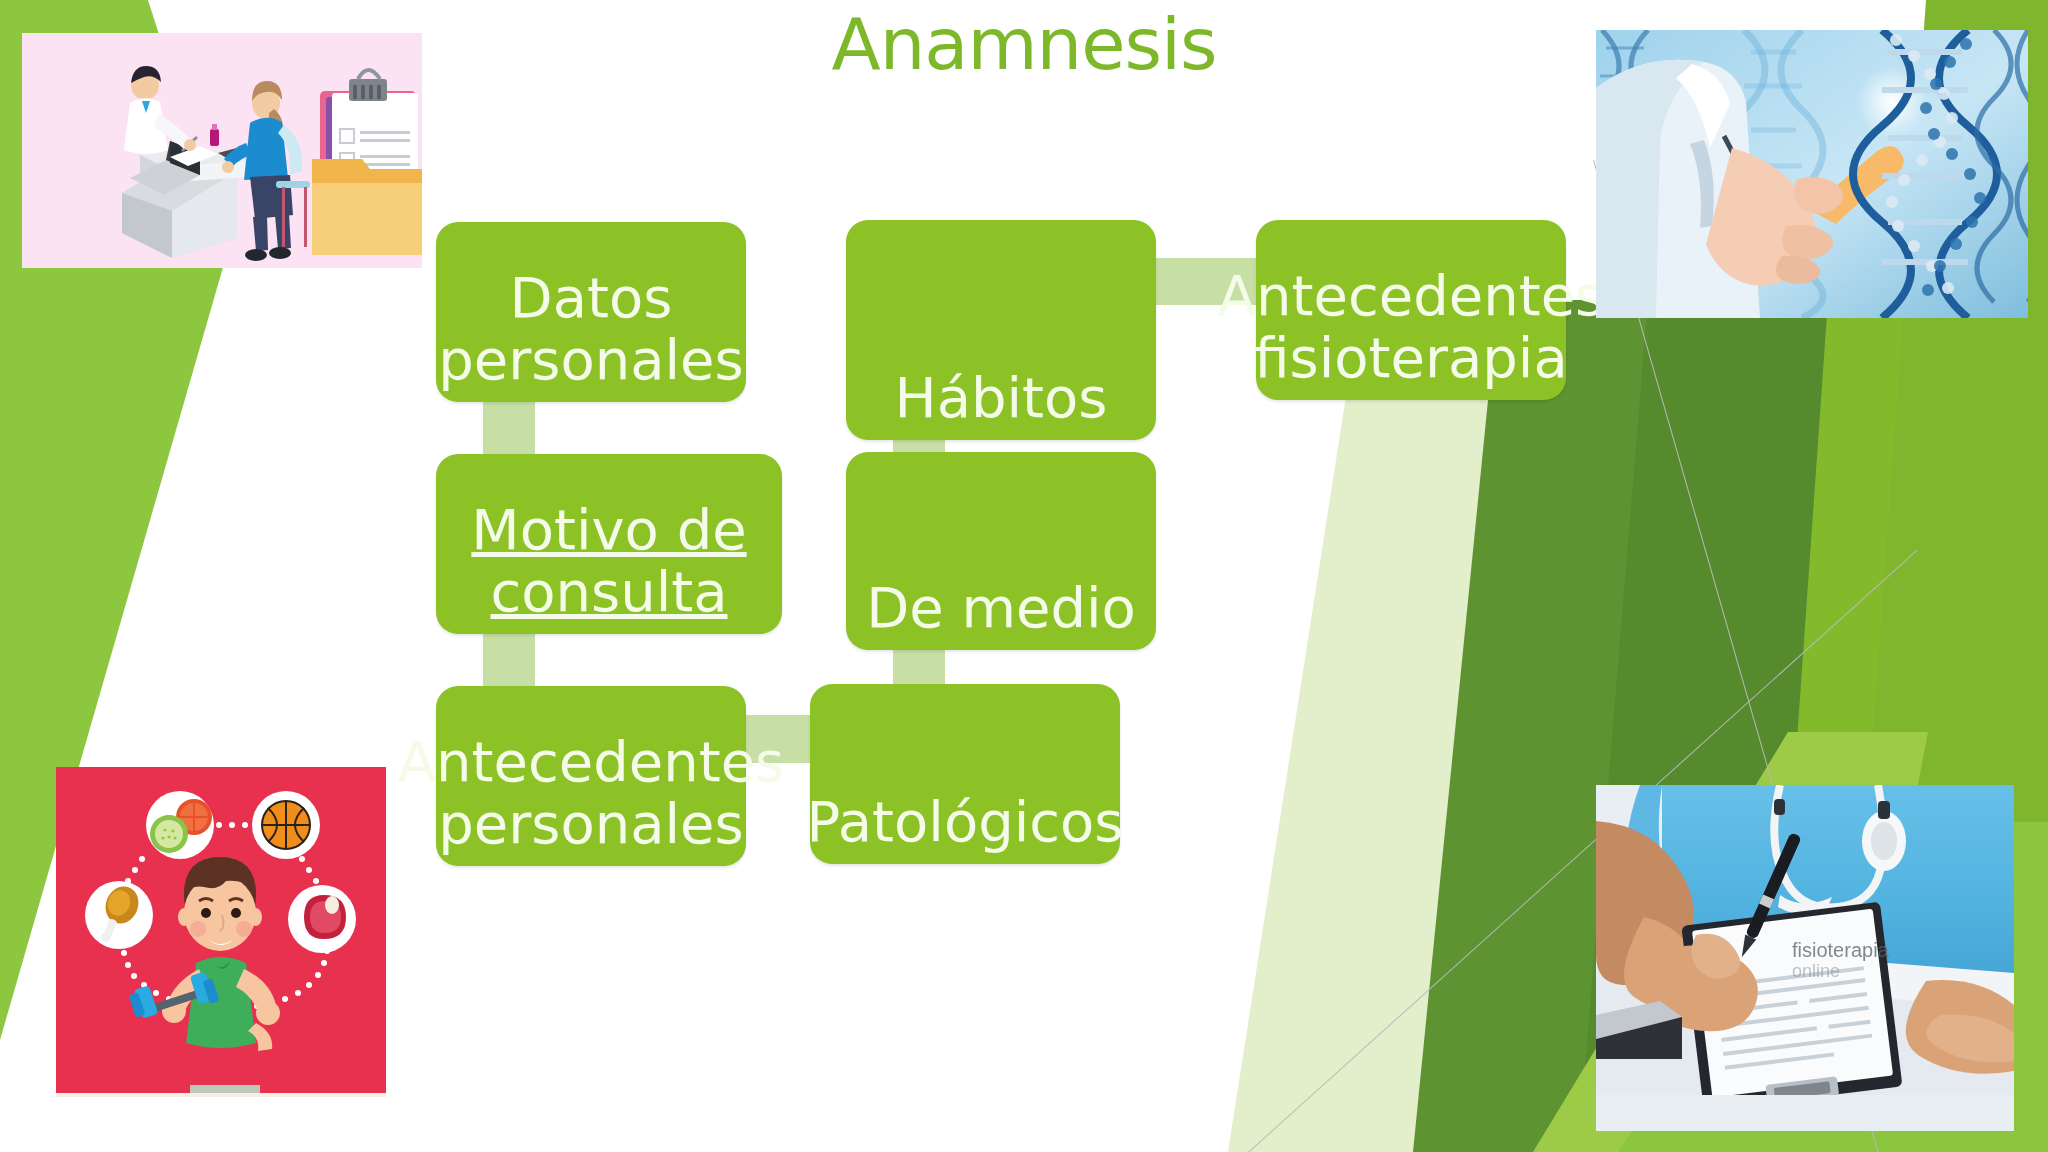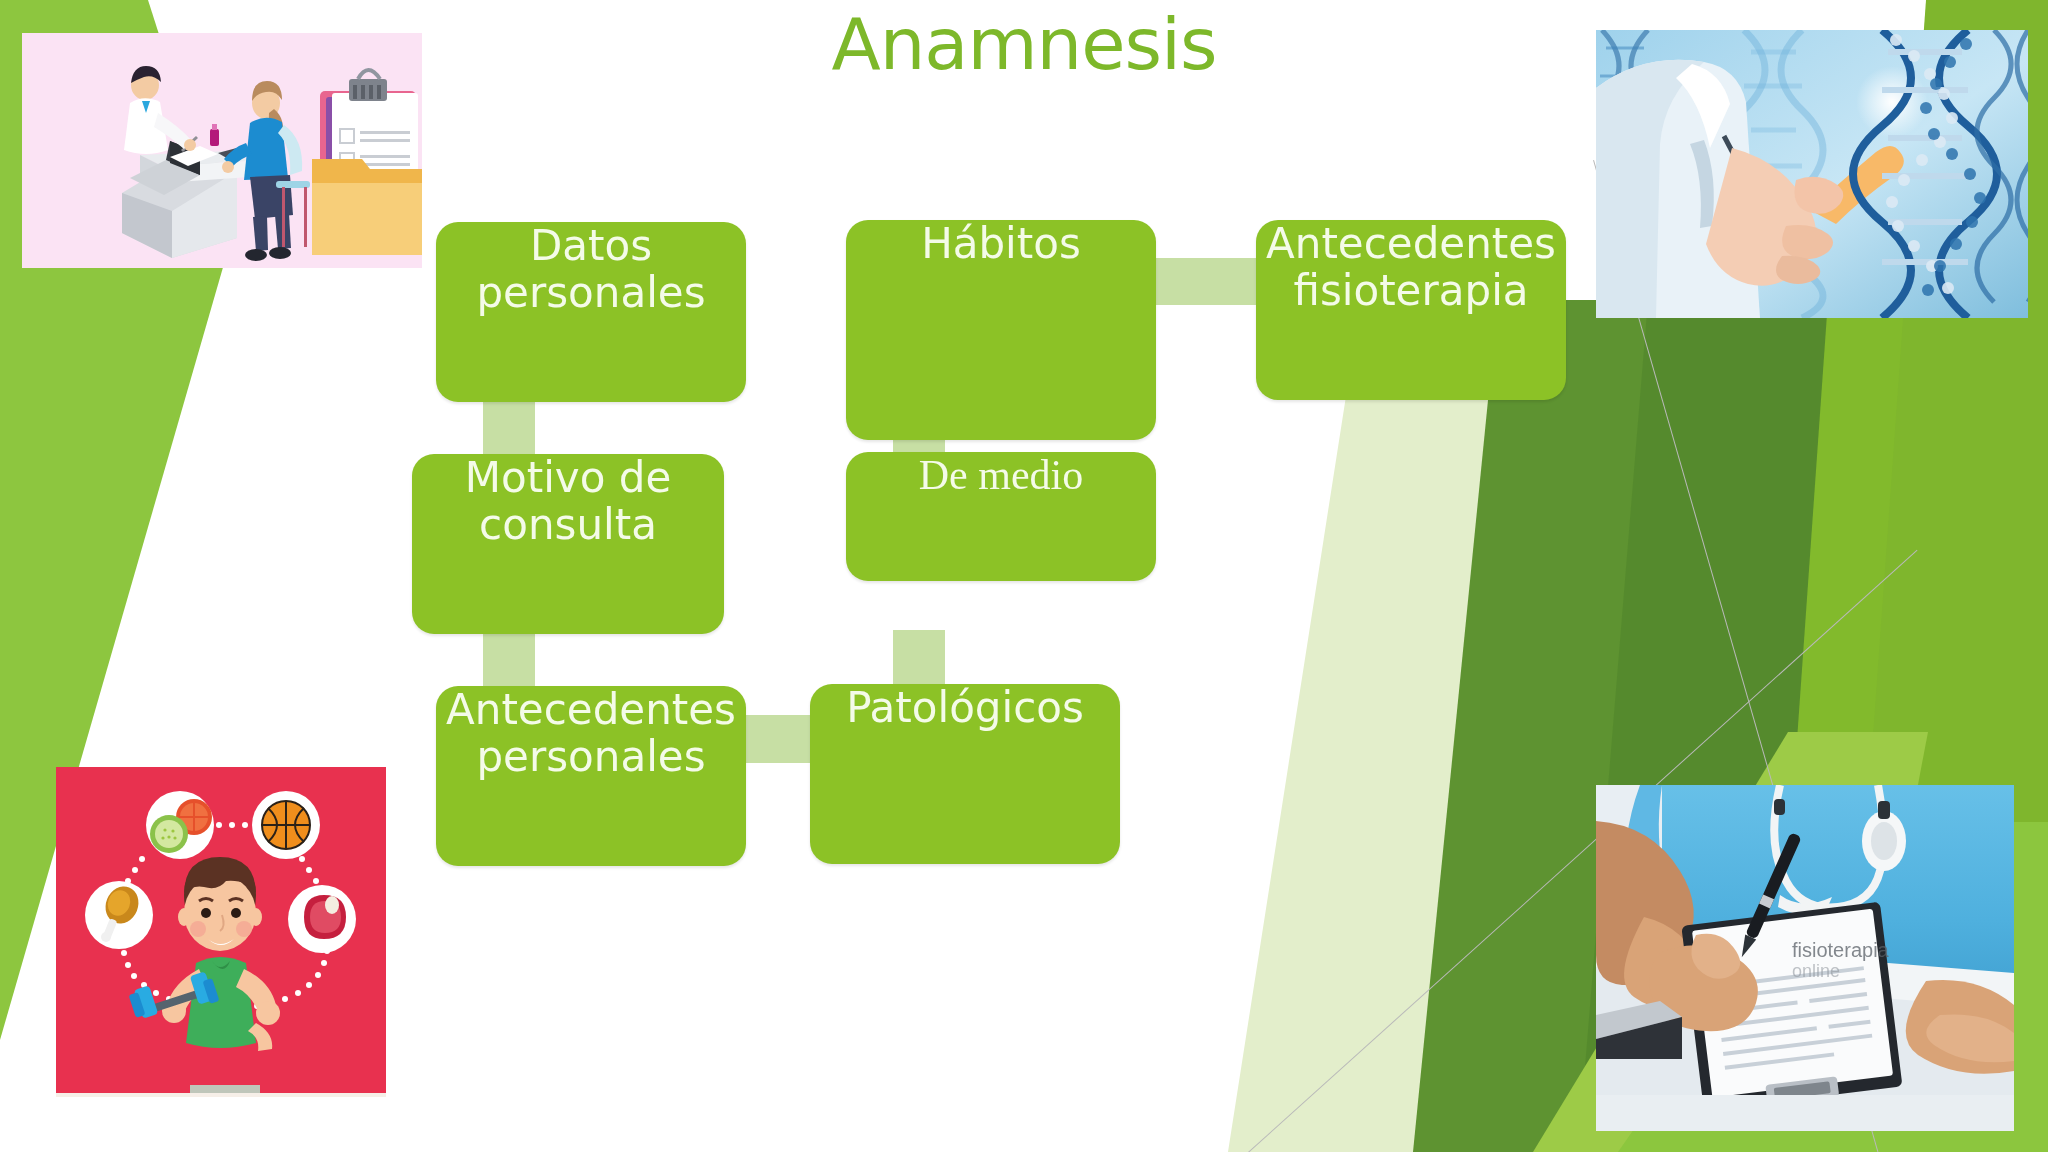--- a/index.html
+++ b/index.html
@@ -97,28 +97,28 @@
     z-index: 40;
   }
 
   
   #smartart { position: absolute; inset: 0; z-index: 30; }
   .node {
     position: absolute;
     background: #8CC226;
     border-radius: 22px;
     display: flex;
-    align-items: flex-start;
+    align-items: flex-end;
     justify-content: center;
     text-align: center;
     color: #F4FBE8;
     font-family: "DejaVu Sans", sans-serif;
-    font-size: 42px;
+    font-size: 56px;
     line-height: 1.12;
-    padding: 0 18px;
+    padding: 10px 18px;
     box-sizing: border-box;
     box-shadow: 0 2px 3px rgba(0,0,0,.10);
   }
   .connector {
     position: absolute;
     background: #C7DFA4;
   }
 
   
   .pic {
@@ -519,39 +519,39 @@
     <div class="connector" style="left:893px; top:630px; width:52px; height:62px;"></div>
     <div class="connector" style="left:1150px; top:258px; width:107px; height:47px;"></div>
 
     <div class="node" style="left:436px; top:222px; width:310px; height:180px;">
       <span>
         <span>Datos</span><br>
         <span>personales</span>
       </span>
     </div>
 
-    <div class="node" style="left:412px; top:454px; width:312px; height:180px;">
+    <div class="node" style="left:436px; top:454px; width:346px; height:180px;text-decoration:underline;">
       <span>
         <span>Motivo de</span><br>
         <span>consulta</span>
       </span>
     </div>
 
     <div class="node" style="left:436px; top:686px; width:310px; height:180px;">
       <span>
         <span>Antecedentes</span><br>
         <span>personales</span>
       </span>
     </div>
 
     <div class="node" style="left:846px; top:220px; width:310px; height:220px;">
       <span>Hábitos</span>
     </div>
 
-    <div class="node" style="left:846px; top:452px; width:310px; height:129px;font-family:Liberation Serif, serif;">
+    <div class="node" style="left:846px; top:452px; width:310px; height:198px;">
       <span>De medio</span>
     </div>
 
     <div class="node" style="left:810px; top:684px; width:310px; height:180px;">
       <span>Patológicos</span>
     </div>
 
     <div class="node" style="left:1256px; top:220px; width:310px; height:180px;">
       <span>
         <span>Antecedentes</span><br>

